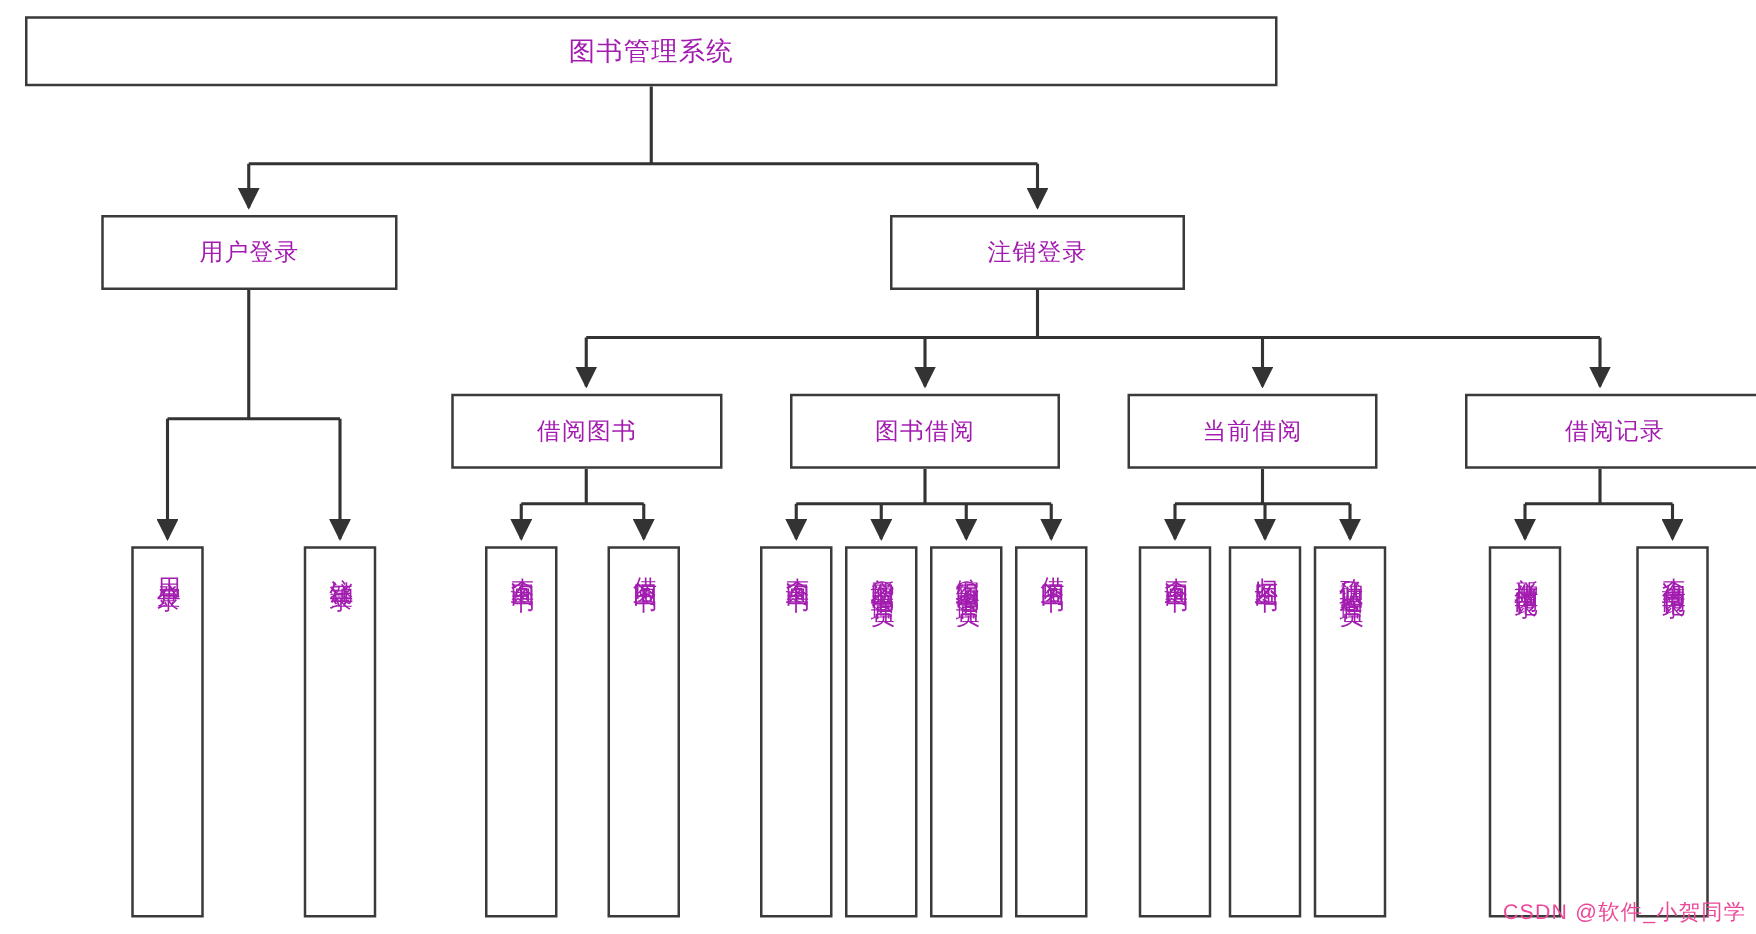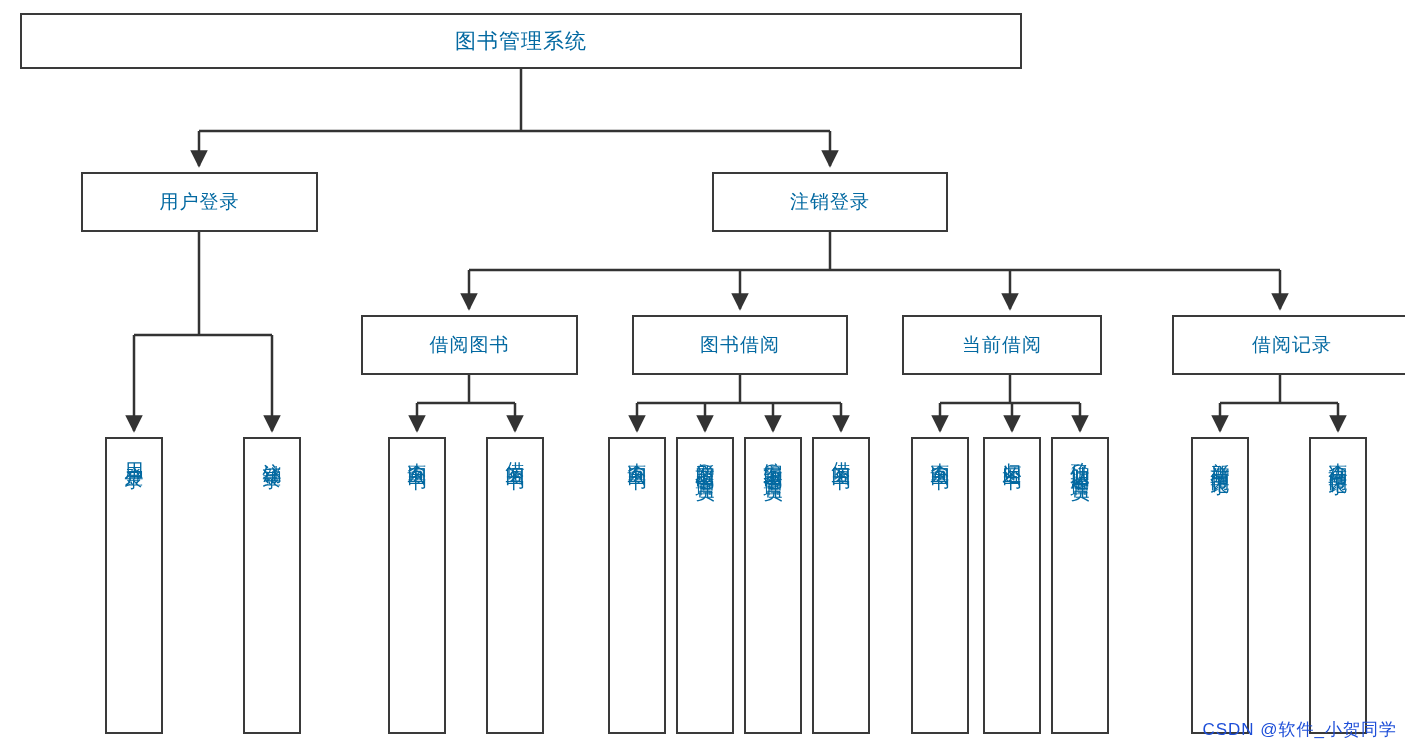--- a/index.html
+++ b/index.html
@@ -29,21 +29,21 @@
   }
   .node {
     position: absolute;
     box-sizing: border-box;
     border: 2.5px solid #3a3a3a;
     background: #ffffff;
     display: flex;
     align-items: center;
     justify-content: center;
     text-align: right;
-    color: #0369a1;
+    color: #a21caf;
   }
   .node-root {
     font-size: 21px;
     letter-spacing: 1px;
   }
   .node-l2 {
     font-size: 19px;
     letter-spacing: 1px;
   }
   .node-l3 {
@@ -62,21 +62,21 @@
     line-height: 1.06;
     letter-spacing: 3px;
     white-space: nowrap;
     display: block;
   }
   .watermark {
     position: absolute;
     right: 8px;
     bottom: 6px;
     font-size: 17px;
-    color: #1d4ed8;
+    color: #ec4899;
     letter-spacing: 1px;
     white-space: nowrap;
     user-select: none;
   }
 </style>
 </head>
 <body>
 
 <div id="canvas">
 

